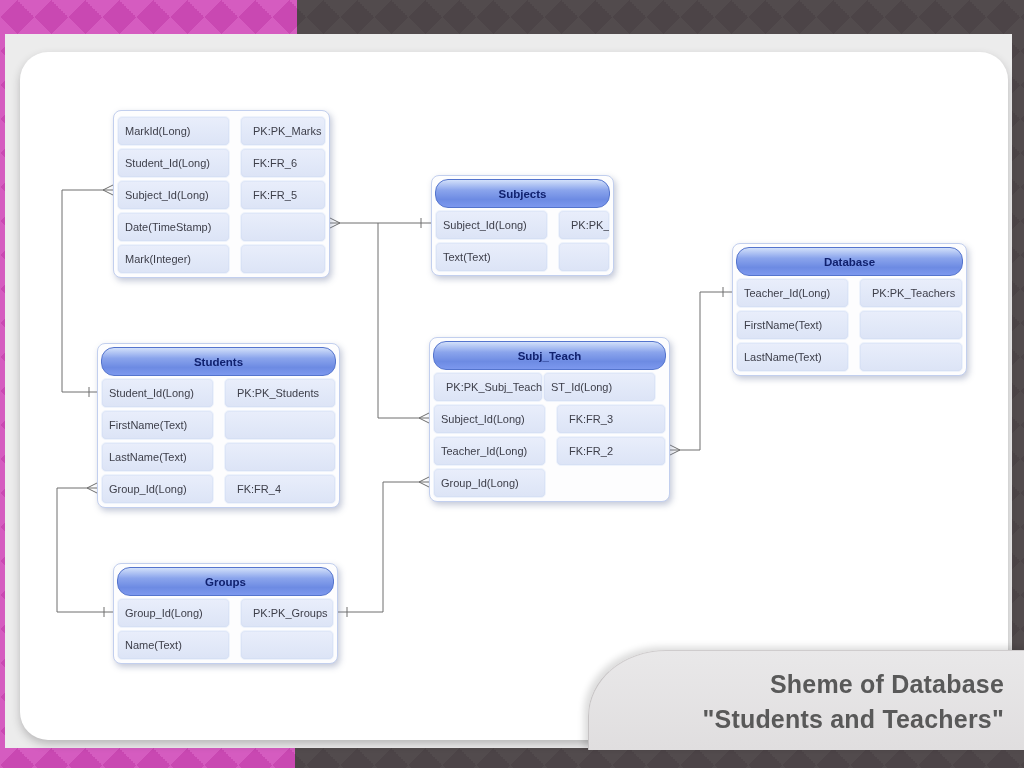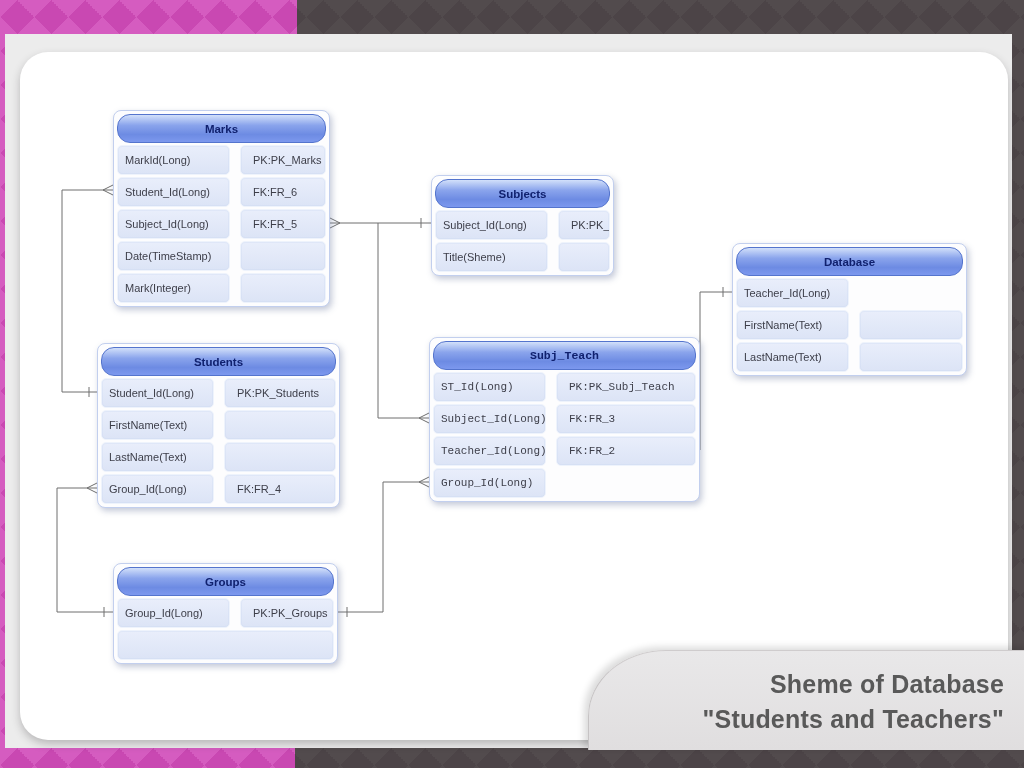--- a/index.html
+++ b/index.html
@@ -58,21 +58,21 @@
     font-size:11px;color:#3d3e49;
     padding-left:7px;white-space:nowrap;overflow:hidden;
     box-shadow:inset 0 0 0 1px rgba(197,210,241,.25);
   }
   .td.l{width:113px;margin-right:10px;flex:none;}
   .td.r{flex:1;padding-left:12px;}
 
   #t-marks   {left:113px;top:110px;width:217px;}
   #t-subjects{left:431px;top:175px;width:183px;}
   #t-students{left:97px; top:343px;width:243px;}
-  #t-subjteach{left:429px;top:337px;width:271px;font-family:Liberation Mono, monospace;}
+  #t-subjteach{left:429px;top:337px;width:241px;}
   #t-teachers{left:732px;top:243px;width:235px;}
   #t-groups  {left:113px;top:563px;width:225px;}
 
   
   .caption{
     position:absolute;left:588px;top:650px;width:442px;height:100px;z-index:6;
     background:linear-gradient(180deg,#e9e8e9 0%,#e0dedf 100%);
     border-top-left-radius:78px 66px;
     border-left:1px solid #c6c3c4;border-top:1px solid #cfcccd;
     box-shadow:-4px -3px 7px rgba(0,0,0,.14);
@@ -120,21 +120,20 @@
     <path d="M104,607 V617"></path>
   </g>
   <g>
     <path d="M338,612 H383 V482 H429"></path>
     <path d="M347,607 V617"></path>
     <path d="M419,482 L429,477 M419,482 L429,487"></path>
   </g>
 </svg>
 
 <div class="tbl" id="t-marks">
-  <div class="tbl-h">Marks</div>
   <div class="tr">
     <div class="td l">MarkId(Long)</div>
     <div class="td r">PK:PK_Marks</div>
   </div>
   <div class="tr">
     <div class="td l">Student_Id(Long)</div>
     <div class="td r">FK:FR_6</div>
   </div>
   <div class="tr">
     <div class="td l">Subject_Id(Long)</div>
@@ -150,21 +149,21 @@
   </div>
 </div>
 
 <div class="tbl" id="t-subjects">
   <div class="tbl-h">Subjects</div>
   <div class="tr">
     <div class="td l">Subject_Id(Long)</div>
     <div class="td r">PK:PK_Subjects</div>
   </div>
   <div class="tr">
-    <div class="td l">Title(Sheme)</div>
+    <div class="td l">Text(Text)</div>
     <div class="td r"></div>
   </div>
 </div>
 
 <div class="tbl" id="t-students">
   <div class="tbl-h">Students</div>
   <div class="tr">
     <div class="td l">Student_Id(Long)</div>
     <div class="td r">PK:PK_Students</div>
   </div>
@@ -178,58 +177,60 @@
   </div>
   <div class="tr">
     <div class="td l">Group_Id(Long)</div>
     <div class="td r">FK:FR_4</div>
   </div>
 </div>
 
 <div class="tbl" id="t-subjteach">
   <div class="tbl-h">Subj_Teach</div>
   <div class="tr">
+    <div class="td r">PK:PK_Subj_Teach</div>
     <div class="td l">ST_Id(Long)</div>
-    <div class="td r">PK:PK_Subj_Teach</div>
   </div>
   <div class="tr">
     <div class="td l">Subject_Id(Long)</div>
     <div class="td r">FK:FR_3</div>
   </div>
   <div class="tr">
     <div class="td l">Teacher_Id(Long)</div>
     <div class="td r">FK:FR_2</div>
   </div>
   <div class="tr">
     <div class="td l">Group_Id(Long)</div>
   </div>
 </div>
 
 <div class="tbl" id="t-teachers">
   <div class="tbl-h">Database</div>
   <div class="tr">
     <div class="td l">Teacher_Id(Long)</div>
+    <div class="td r">PK:PK_Teachers</div>
   </div>
   <div class="tr">
     <div class="td l">FirstName(Text)</div>
     <div class="td r"></div>
   </div>
   <div class="tr">
     <div class="td l">LastName(Text)</div>
     <div class="td r"></div>
   </div>
 </div>
 
 <div class="tbl" id="t-groups">
   <div class="tbl-h">Groups</div>
   <div class="tr">
     <div class="td l">Group_Id(Long)</div>
     <div class="td r">PK:PK_Groups</div>
   </div>
   <div class="tr">
+    <div class="td l">Name(Text)</div>
     <div class="td r"></div>
   </div>
 </div>
 
 <div class="caption">
   <span class="cap-line">Sheme of Database</span>
   <span class="cap-line">"Students and Teachers"</span>
 </div>
 
 </body></html>

